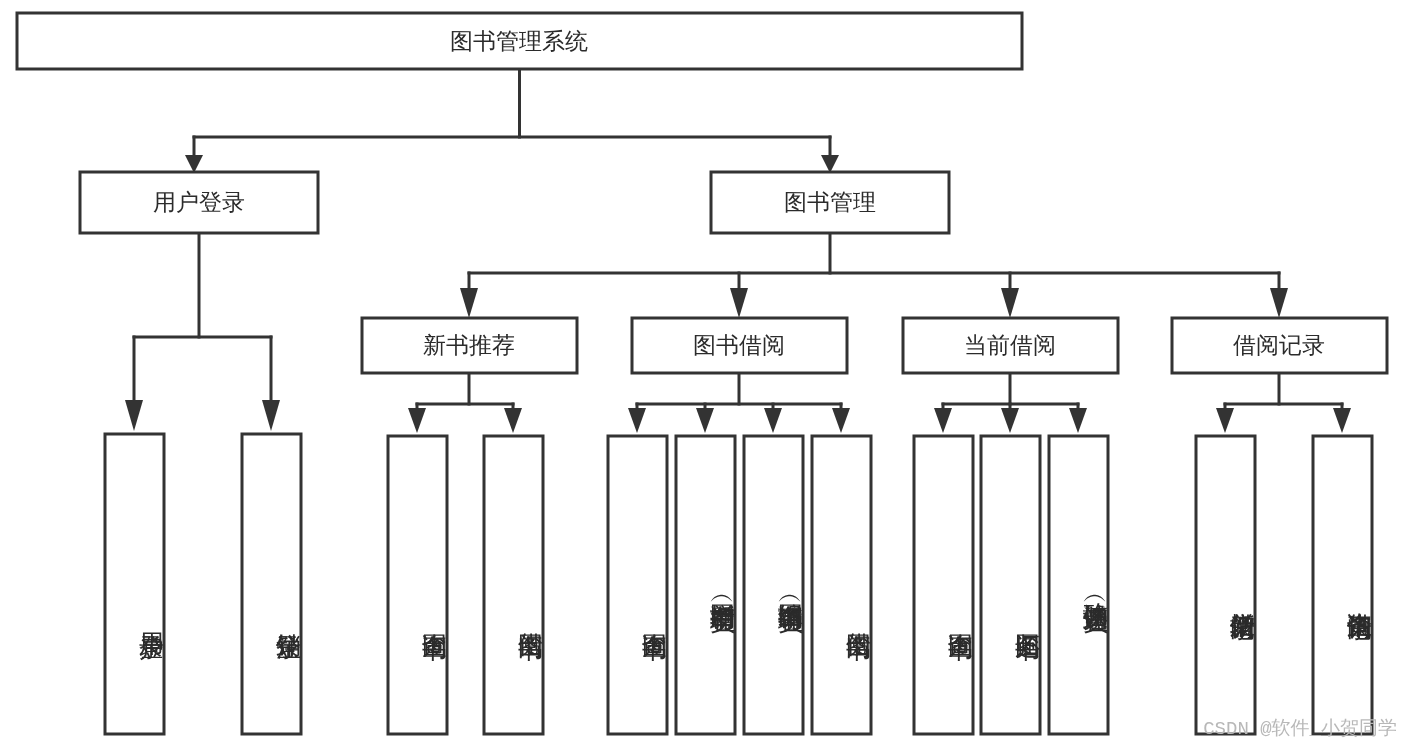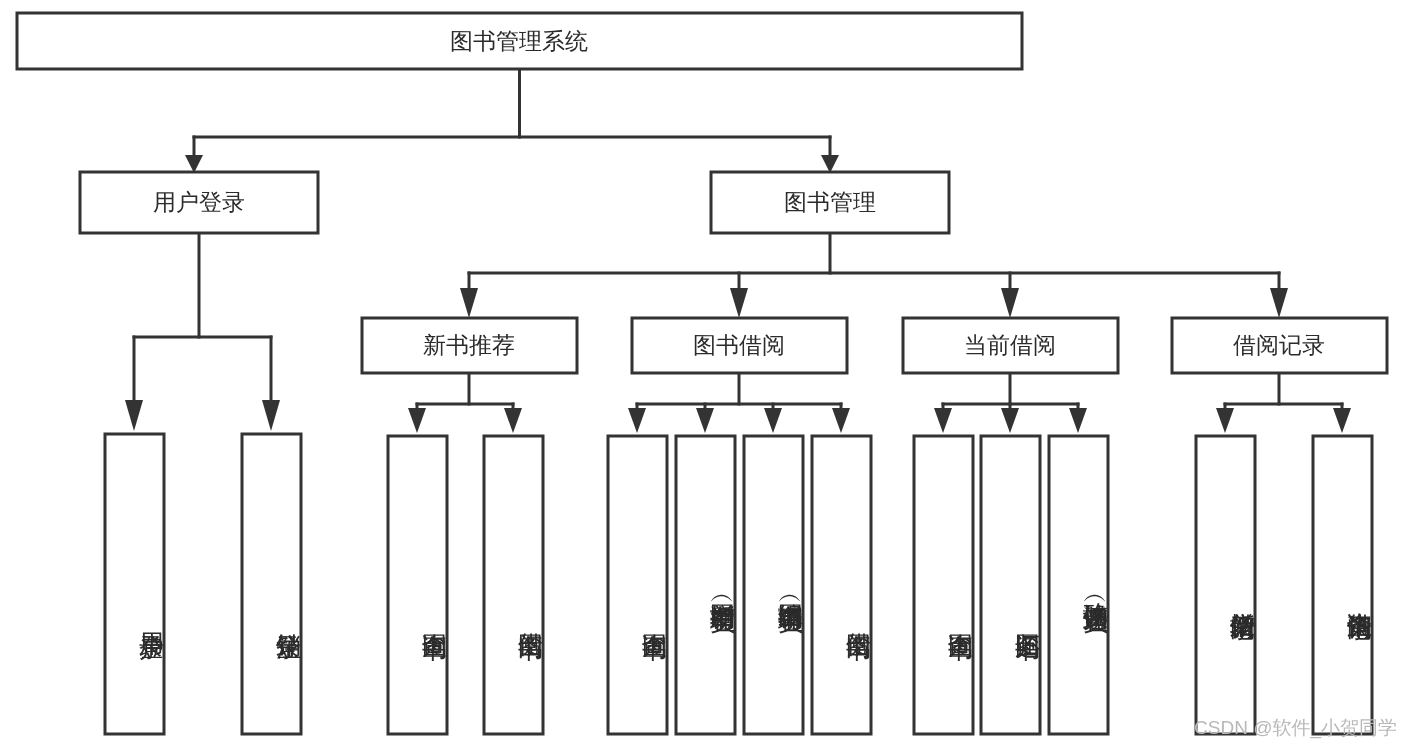--- a/index.html
+++ b/index.html
@@ -60,21 +60,21 @@
     letter-spacing: 1px;
     display: flex;
     align-items: flex-start;
     justify-content: center;
     pointer-events: none;
   }
   .watermark {
     position: absolute;
     right: 8px;
     bottom: 6px;
-    font-family: Liberation Sans, sans-serif;
+    font-family: Liberation Mono, monospace;
     font-size: 19px;
     color: #b8b8b8;
     white-space: nowrap;
   }
 </style>
 </head>
 <body>
 
 <div id="canvas">
 

